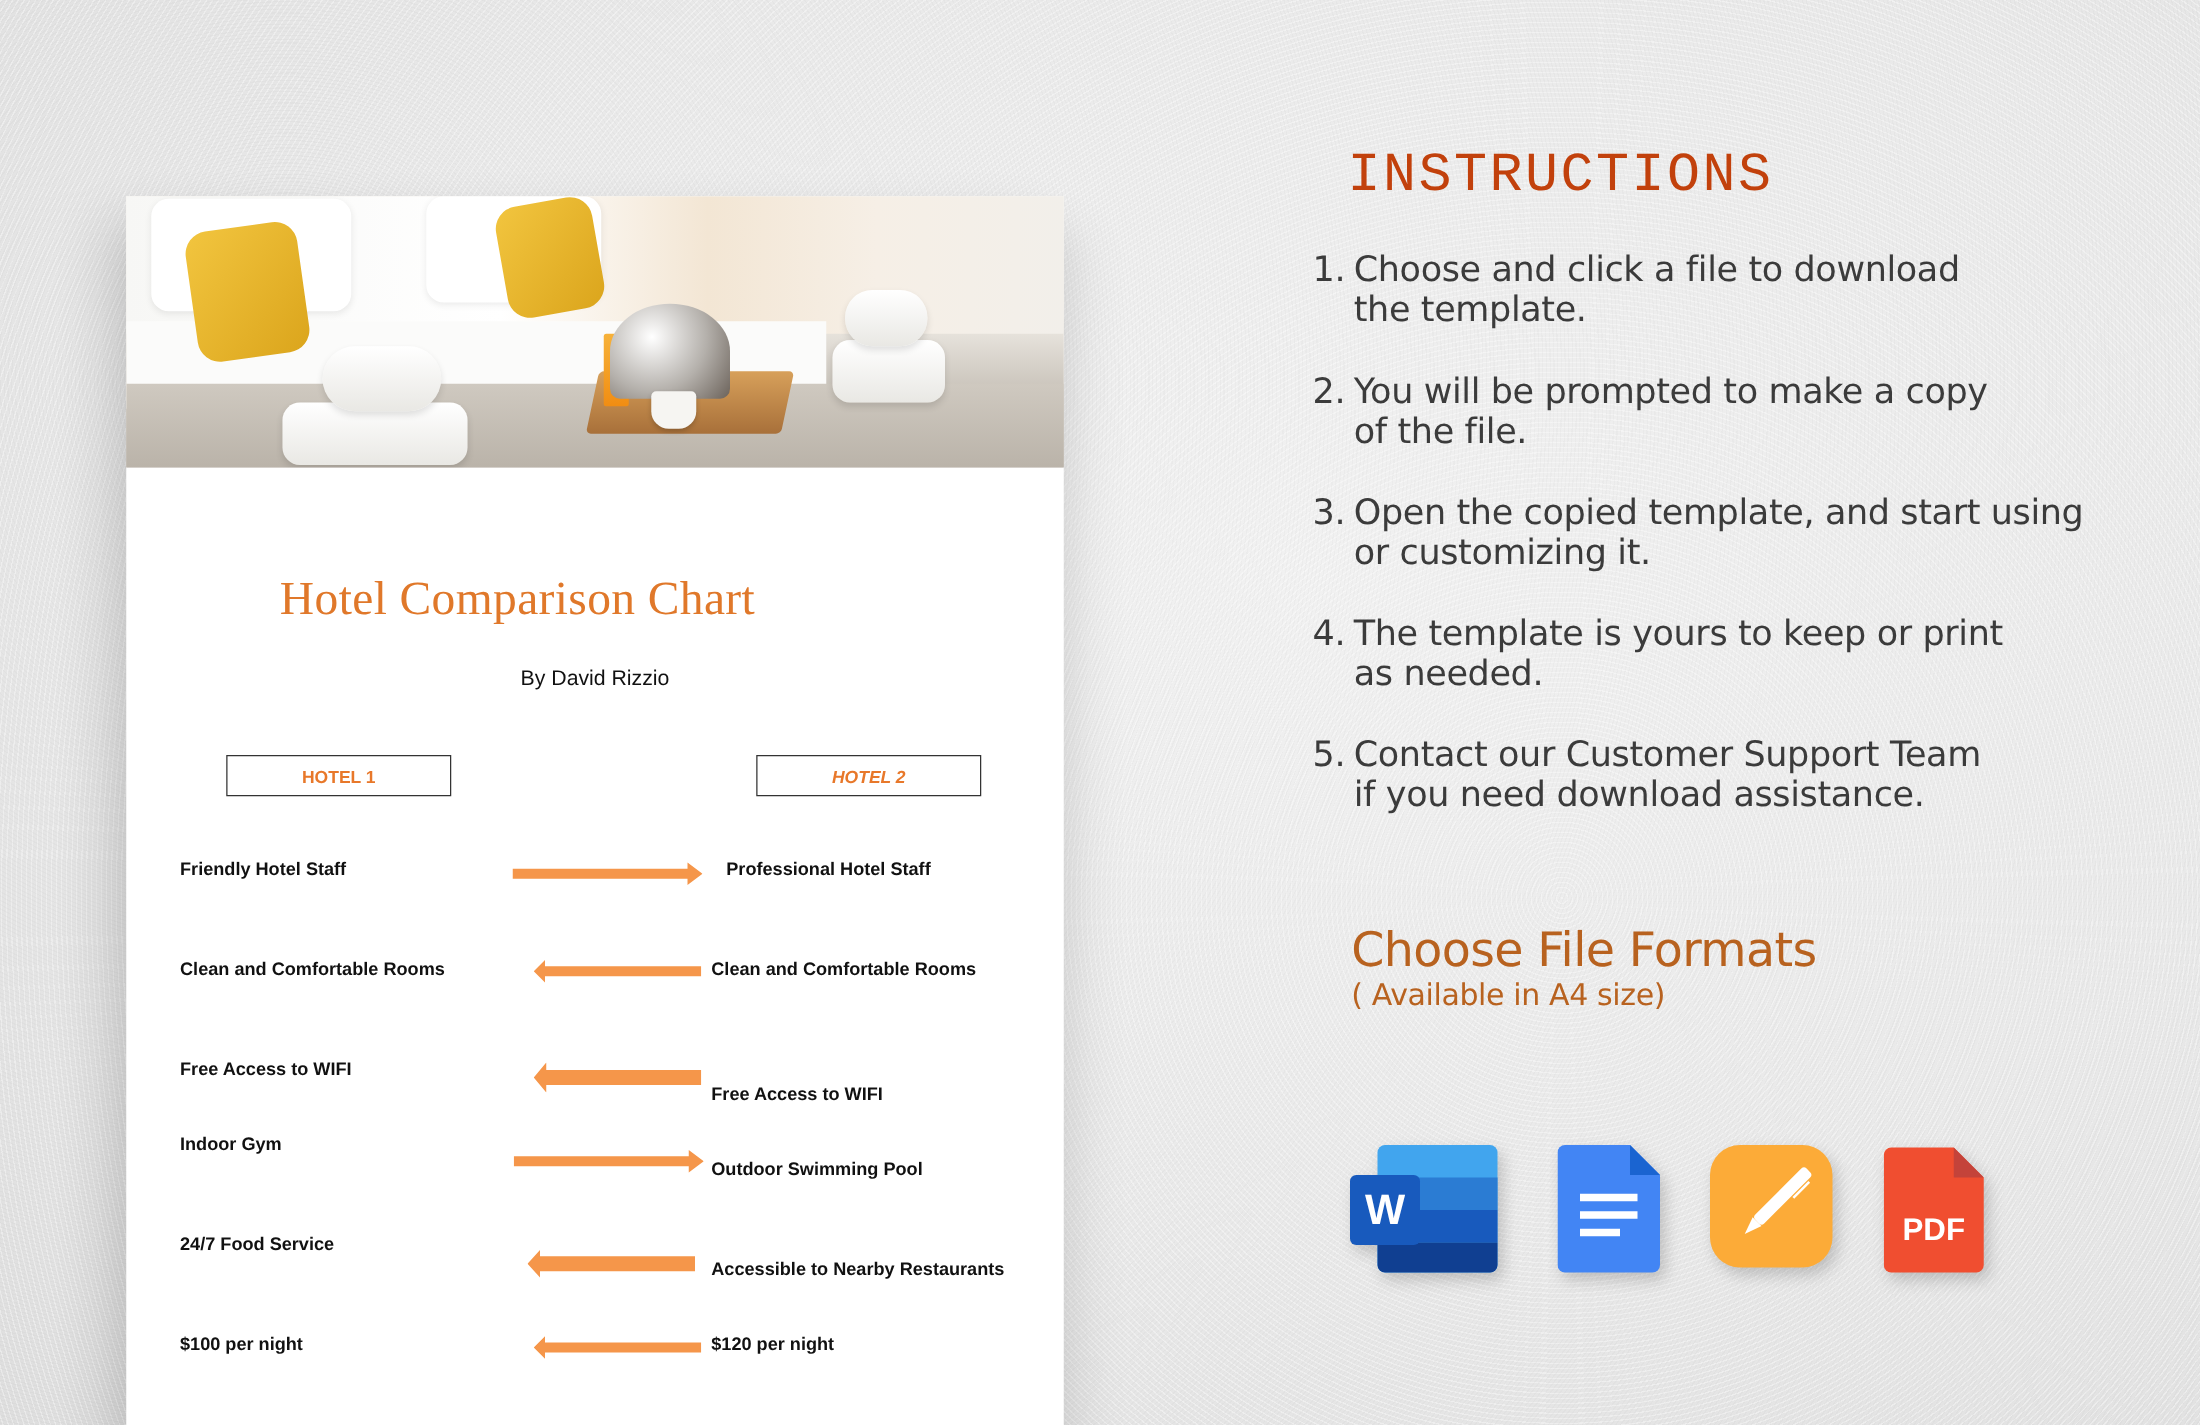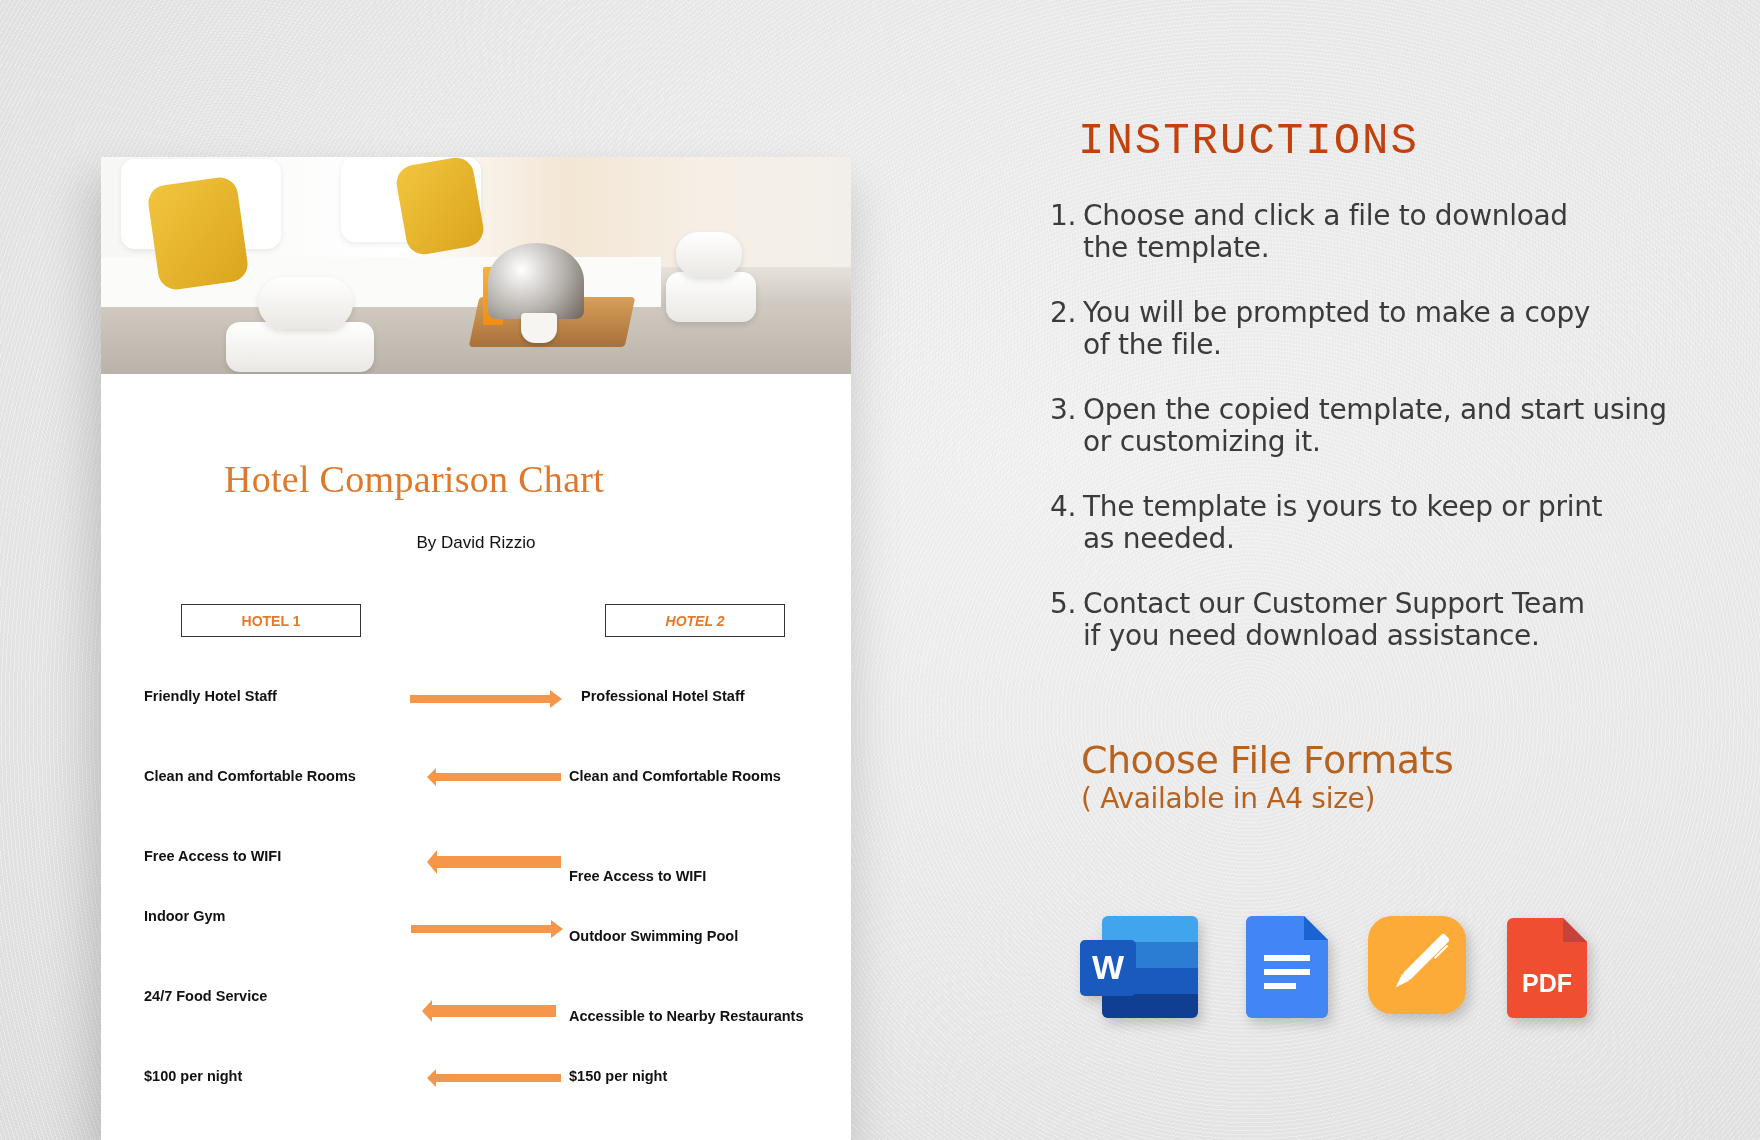--- a/index.html
+++ b/index.html
@@ -51,21 +51,21 @@
   .arrow { position:absolute; height:24px; }
   .arrow svg { display:block; }
   .instructions-title {
     position:absolute; left:1078px; top:116px;
     font-family:Liberation Mono, monospace; font-size:44px; color:#c2410c; letter-spacing:2px;
   }
   .steps { position:absolute; left:1050px; top:200px; width:690px; }
   .step { position:relative; padding-left:33px; color:#3b3b3b; font-size:28px; line-height:32px; margin-bottom:33px; font-family:"DejaVu Sans", sans-serif; letter-spacing:-0.3px; }
   .step .num { position:absolute; left:0; top:0; }
   .formats-title { position:absolute; left:1081px; top:738px; font-family:"DejaVu Sans", sans-serif; font-size:38px; color:#b8621f; letter-spacing:-0.5px; }
-  .formats-sub { position:absolute; left:1081px; top:782px; font-family:"DejaVu Sans", sans-serif; font-size:28px; color:#b8621f; letter-spacing:-0.3px; }
+  .formats-sub { position:absolute; left:1081px; top:782px; font-family:"DejaVu Sans", sans-serif; font-size:24px; color:#b8621f; letter-spacing:-0.3px; }
   .fmt-icon { position:absolute; top:912px; cursor:pointer; }
   .fmt-icon svg { display:block; filter: drop-shadow(4px 6px 6px rgba(0,0,0,0.18)); }
 </style>
 </head>
 <body>
 
 <div class="noise"></div>
 
 <div class="page">
   <div class="hero">
@@ -131,21 +131,21 @@
       </svg>
   </div>
   <div class="cell" style="left:468px;top:849px;">Accessible to Nearby Restaurants</div>
 
   <div class="cell" style="left:43px;top:909px;">$100 per night</div>
   <div class="arrow" style="left:326px;top:909px;">
     <svg width="134" height="24" viewBox="0 0 134 24">
         <polygon points="134,8 9,8 9,3 0,12 9,21 9,16 134,16" fill="#f5964a"></polygon>
       </svg>
   </div>
-  <div class="cell" style="left:468px;top:909px;">$150 per night</div>
+  <div class="cell" style="left:468px;top:909px;">$120 per night</div>
 </div>
 
 <div class="instructions-title">INSTRUCTIONS</div>
 
 <div class="steps">
   <div class="step">
     <span class="num">1.</span>
     <div>Choose and click a file to download</div>
     <div>the template.</div>
   </div>

